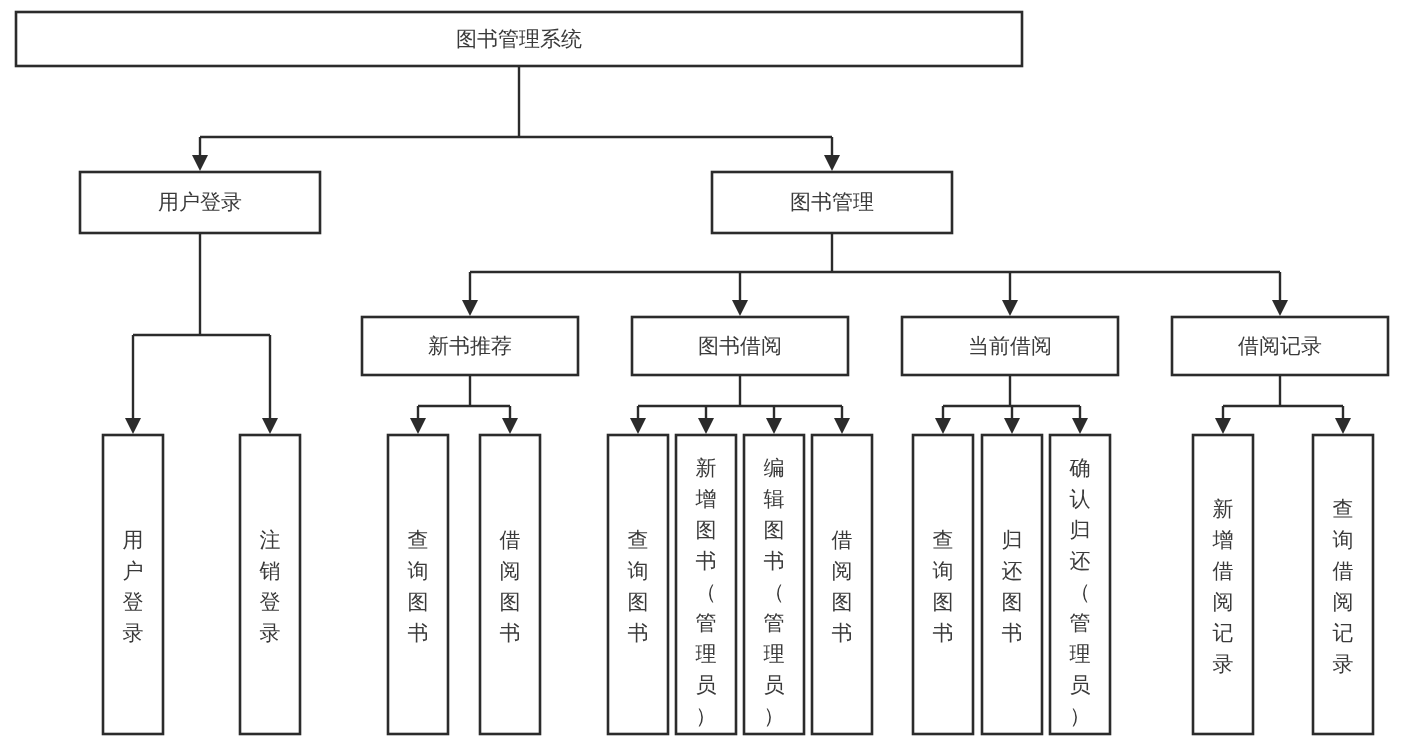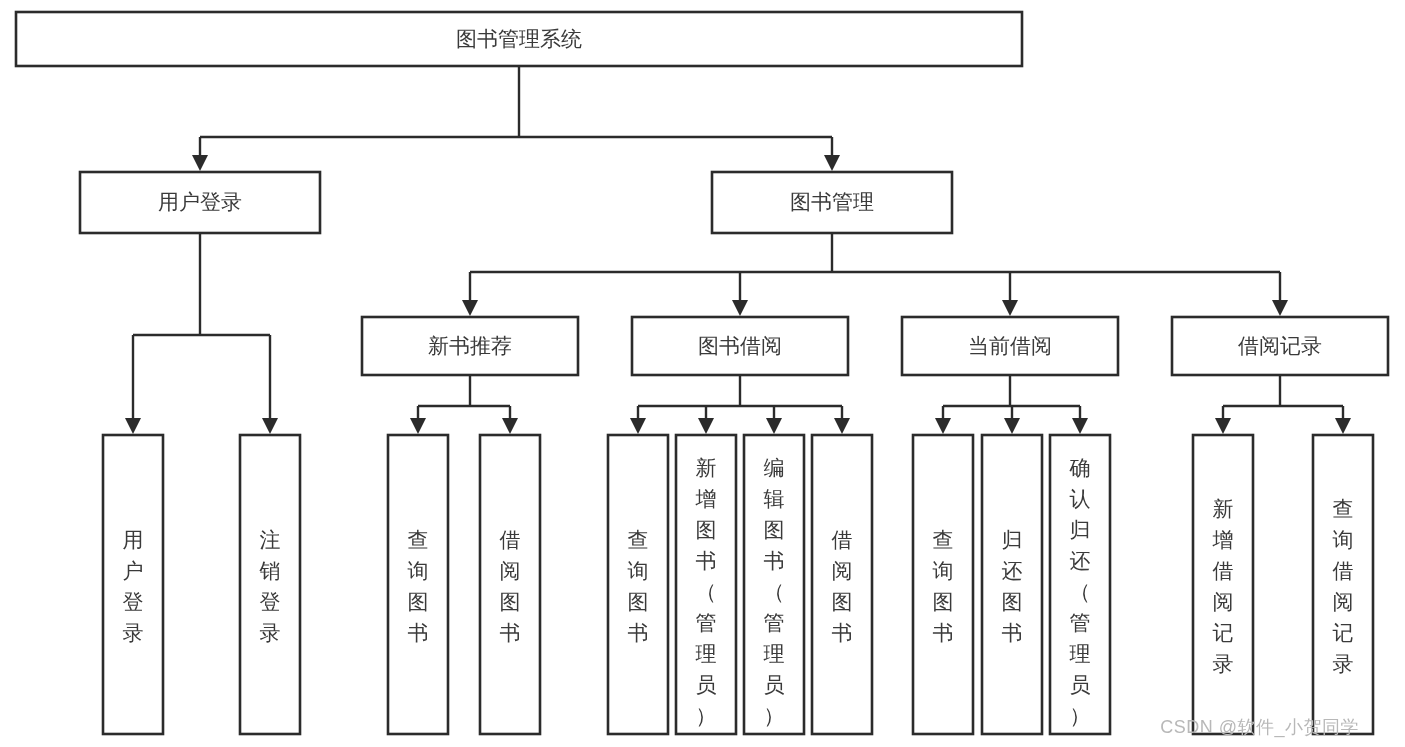--- a/index.html
+++ b/index.html
@@ -202,14 +202,13 @@
         <g>
           <rect x="1193" y="435" width="60" height="299" class="node-box"></rect>
           <text x="1223" y="515.68" class="node-label-vertical"><tspan x="1223" dy="0">新</tspan><tspan x="1223" dy="31">增</tspan><tspan x="1223" dy="31">借</tspan><tspan x="1223" dy="31">阅</tspan><tspan x="1223" dy="31">记</tspan><tspan x="1223" dy="31">录</tspan></text>
         </g>
         <g>
           <rect x="1313" y="435" width="60" height="299" class="node-box"></rect>
           <text x="1343" y="515.68" class="node-label-vertical"><tspan x="1343" dy="0">查</tspan><tspan x="1343" dy="31">询</tspan><tspan x="1343" dy="31">借</tspan><tspan x="1343" dy="31">阅</tspan><tspan x="1343" dy="31">记</tspan><tspan x="1343" dy="31">录</tspan></text>
         </g>
       </g>
   </svg>
-  <div class="watermark">CSDN @软件_小贺同学</div>
 </div>
 
 </body></html>

